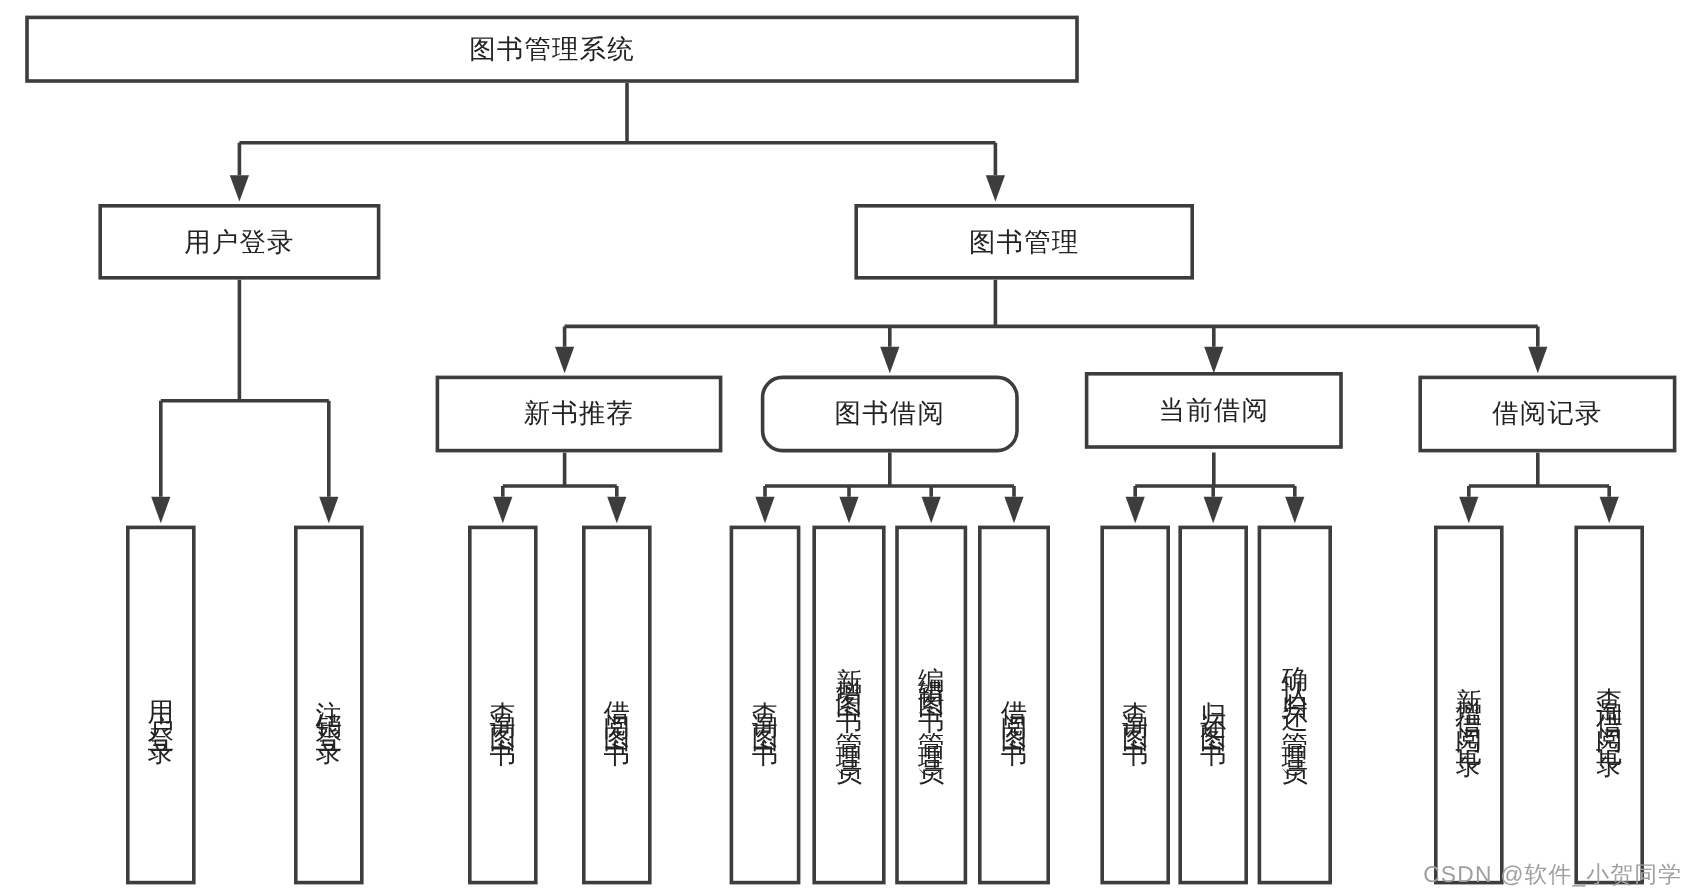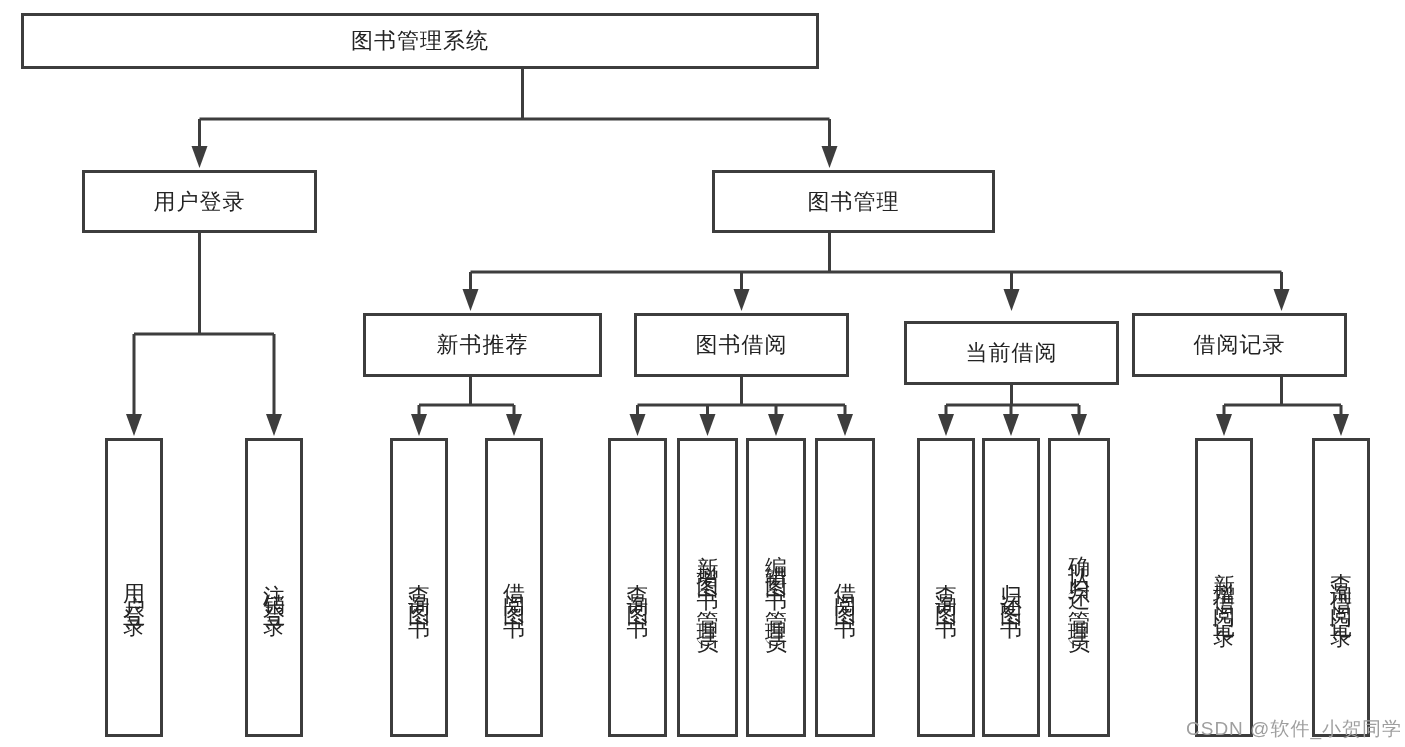--- a/index.html
+++ b/index.html
@@ -101,41 +101,41 @@
       <polygon points="1003,414 1019,414 1011,436"></polygon>
       <polygon points="1071,414 1087,414 1079,436"></polygon>
     </g>
     <g>
       <path d="M1281.5 377 V405 M1224 405 H1341 M1224 405 V414 M1341 405 V414"></path>
       <polygon points="1216,414 1232,414 1224,436"></polygon>
       <polygon points="1333,414 1349,414 1341,436"></polygon>
     </g>
   </svg>
 
-  <div class="node" style="left:21px;top:13px;width:798px;height:56px;">
+  <div class="node" style="left:21px;top:13px;width:878px;height:56px;">
     <span>图书管理系统</span>
   </div>
 
   <div class="node" style="left:82px;top:170px;width:235px;height:63px;">
     <span>用户登录</span>
   </div>
   <div class="node" style="left:712px;top:170px;width:283px;height:63px;">
     <span>图书管理</span>
   </div>
 
   <div class="node" style="left:363px;top:313px;width:239px;height:64px;">
     <span>新书推荐</span>
   </div>
-  <div class="node" style="left:634px;top:313px;width:215px;height:64px;">
+  <div class="node" style="left:634px;top:313px;width:215px;height:64px;border-radius:18px;">
     <span>图书借阅</span>
   </div>
-  <div class="node" style="left:904px;top:321px;width:215px;height:64px;">
+  <div class="node" style="left:904px;top:310px;width:215px;height:64px;">
     <span>当前借阅</span>
   </div>
-  <div class="node" style="left:1132px;top:313px;width:215px;height:64px;">
+  <div class="node" style="left:1182px;top:313px;width:215px;height:64px;">
     <span>借阅记录</span>
   </div>
 
   <div class="vnode" style="left:105px;width:58px;">
     <span class="vtext">用户登录</span>
   </div>
   <div class="vnode" style="left:245px;width:58px;">
     <span class="vtext">注销登录</span>
   </div>
 

